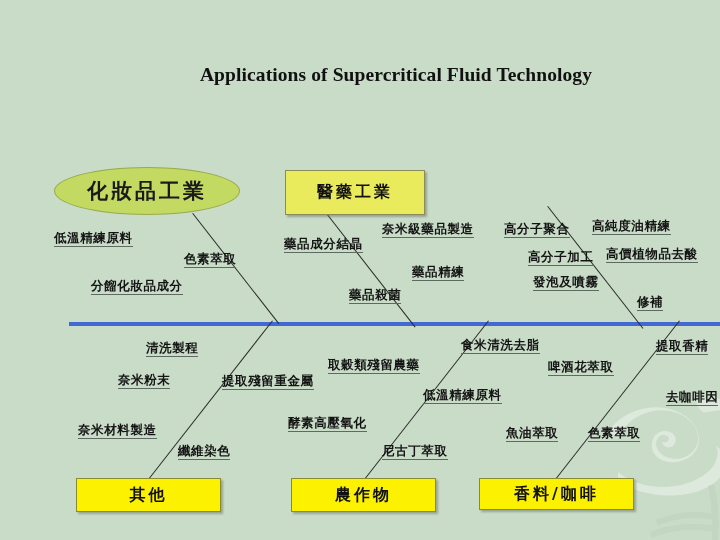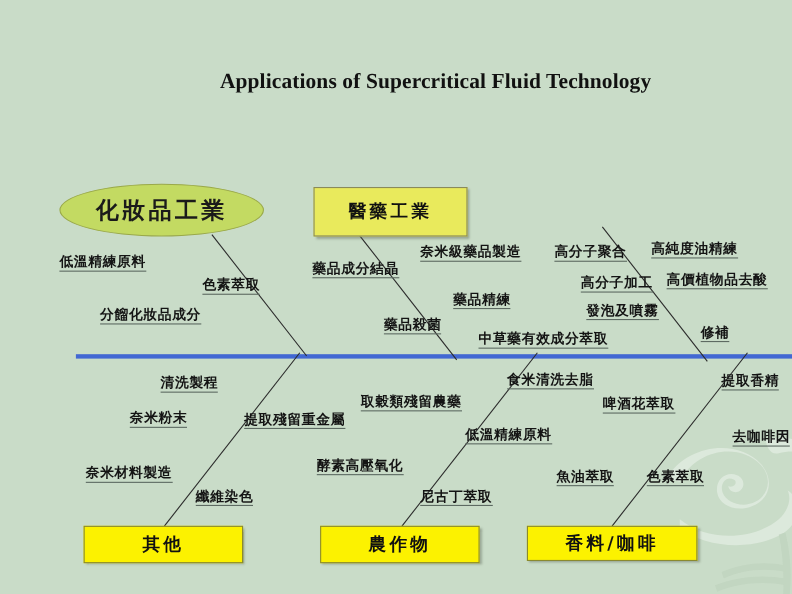--- a/index.html
+++ b/index.html
@@ -177,21 +177,20 @@
   </div>
 
   <div class="leaf" style="left:18px; top:231px;">低溫精練原料</div>
   <div class="leaf" style="left:148px; top:252px;">色素萃取</div>
   <div class="leaf" style="left:55px; top:279px;">分餾化妝品成分</div>
 
   <div class="leaf" style="left:346px; top:222px;">奈米級藥品製造</div>
   <div class="leaf" style="left:248px; top:237px;">藥品成分結晶</div>
   <div class="leaf" style="left:376px; top:265px;">藥品精練</div>
   <div class="leaf" style="left:313px; top:288px;">藥品殺菌</div>
-  <div class="leaf" style="left:399px; top:301px;">中草藥有效成分萃取</div>
 
   <div class="leaf" style="left:468px; top:222px;">高分子聚合</div>
   <div class="leaf" style="left:556px; top:219px;">高純度油精練</div>
   <div class="leaf" style="left:492px; top:250px;">高分子加工</div>
   <div class="leaf" style="left:570px; top:247px;">高價植物品去酸</div>
   <div class="leaf" style="left:497px; top:275px;">發泡及噴霧</div>
   <div class="leaf" style="left:601px; top:295px;">修補</div>
 
   <div class="leaf" style="left:110px; top:341px;">清洗製程</div>
   <div class="leaf" style="left:82px; top:373px;">奈米粉末</div>

